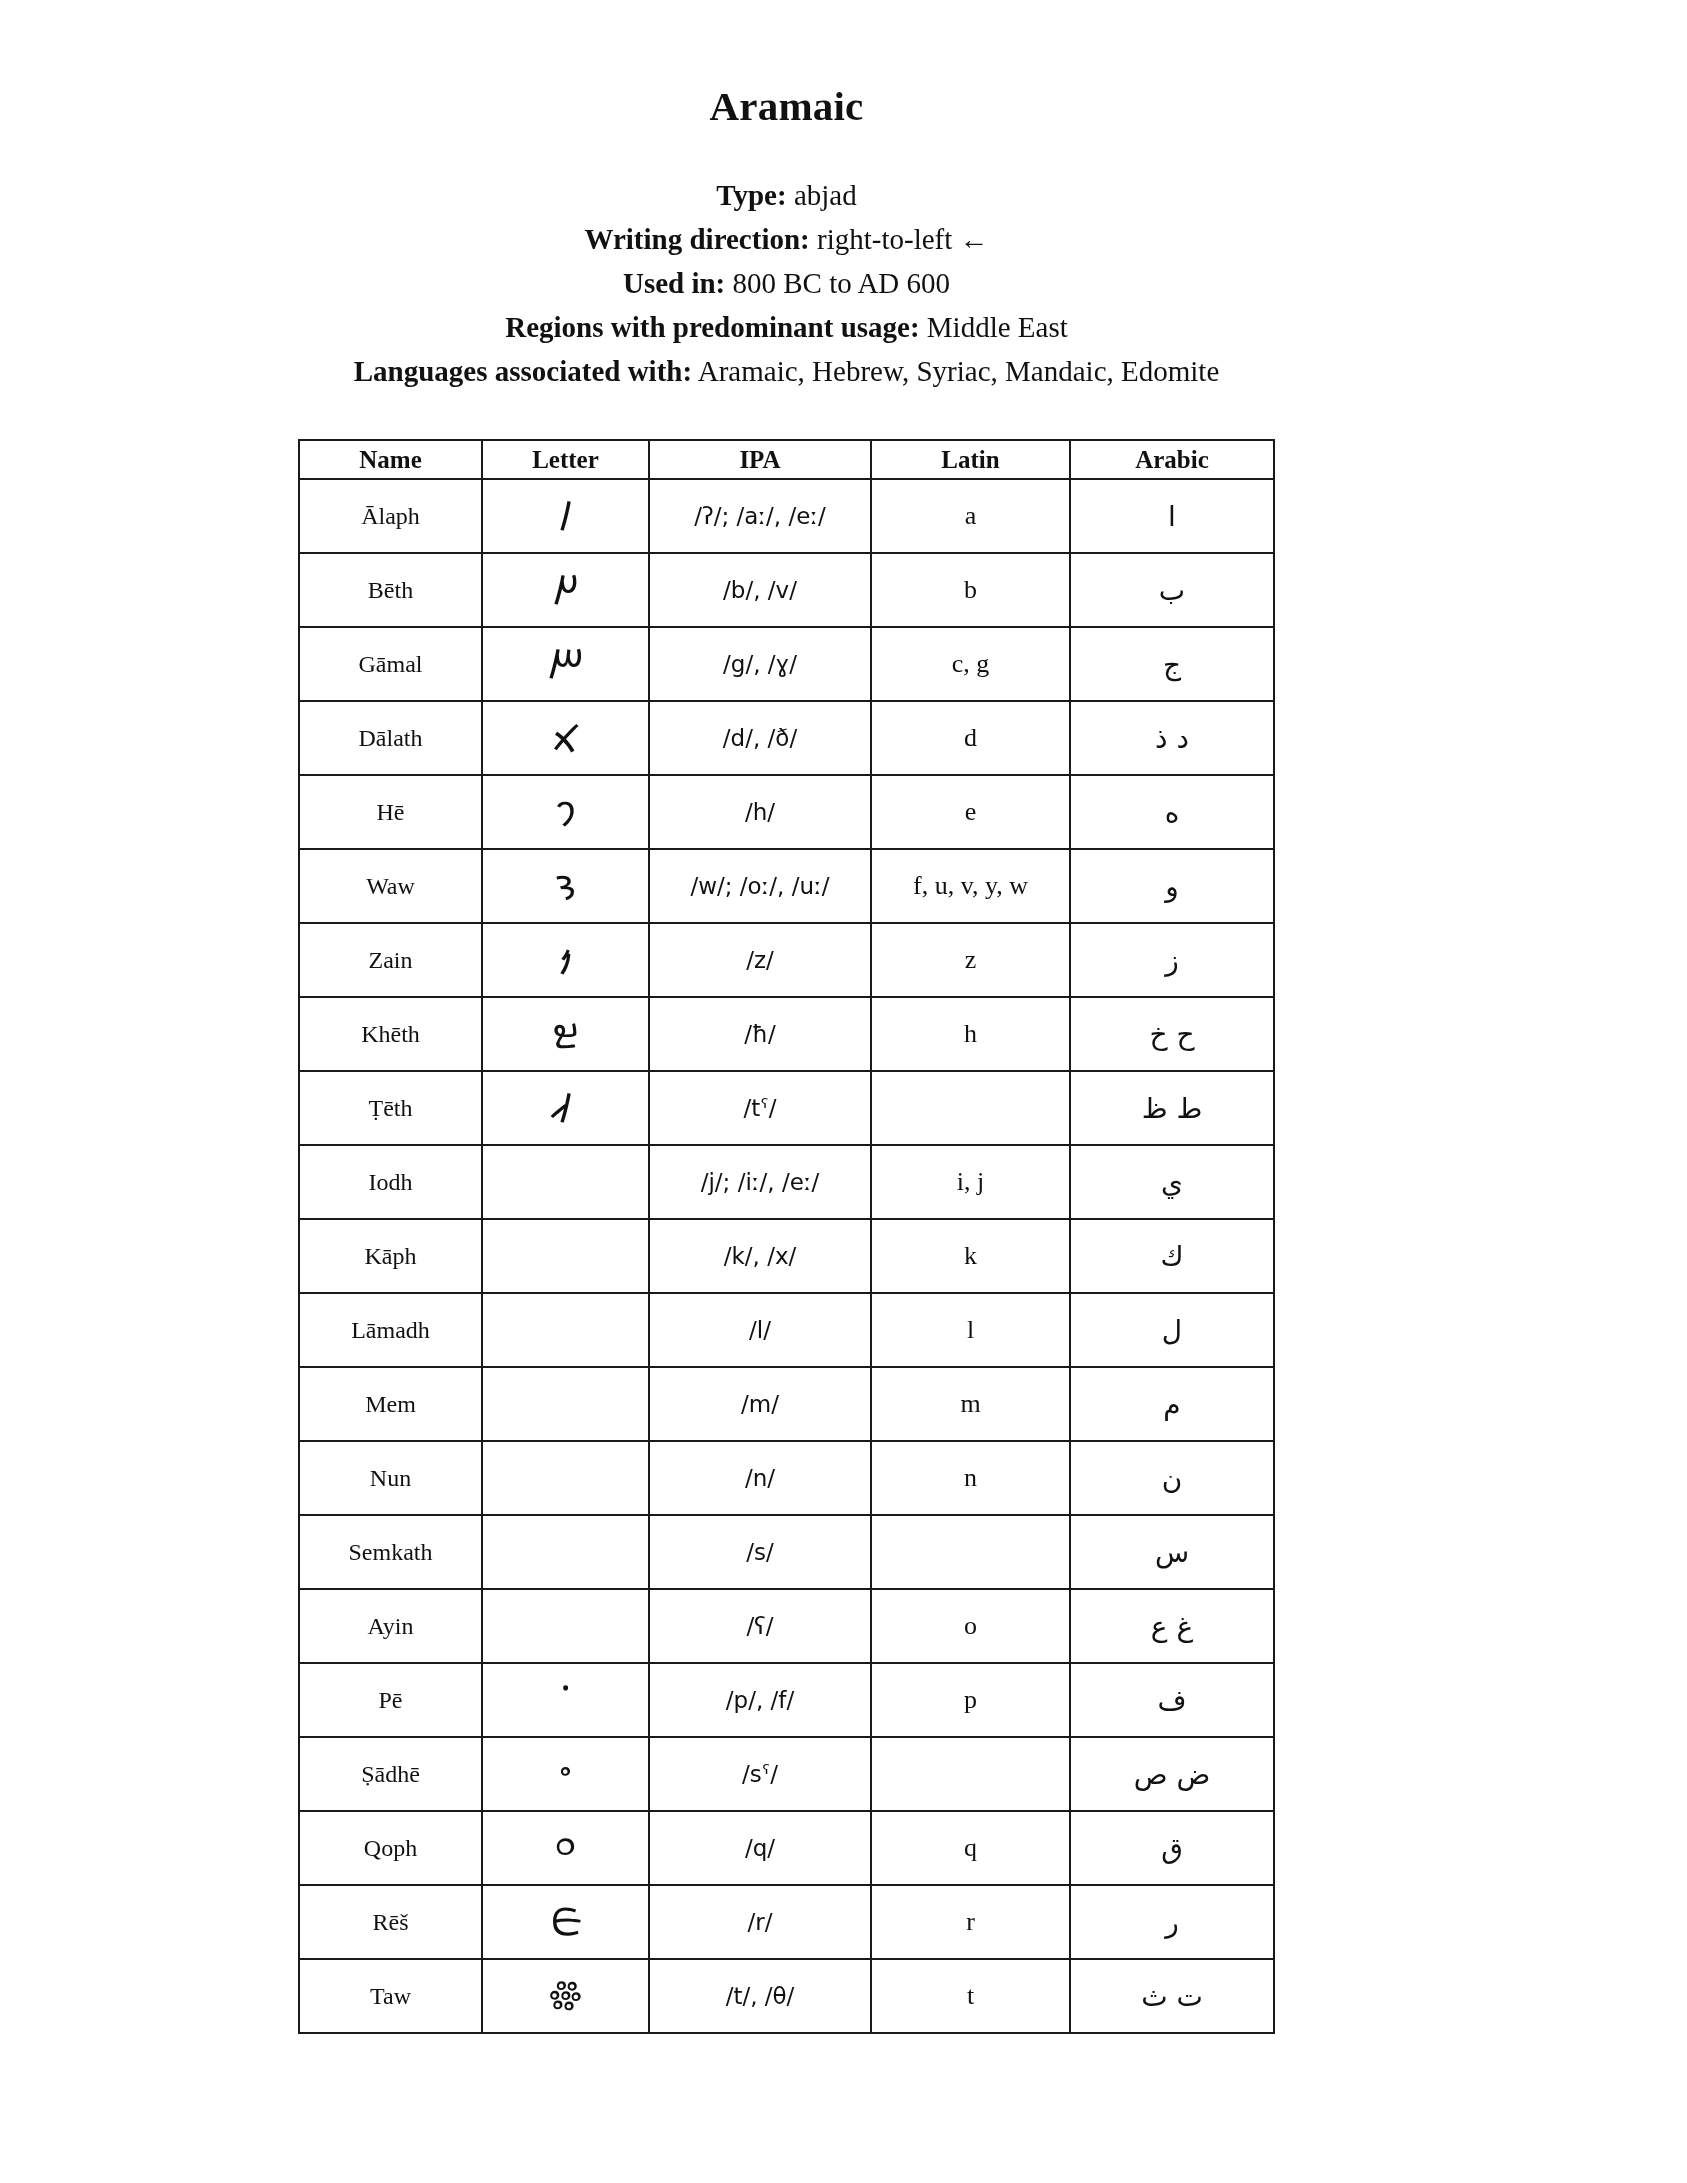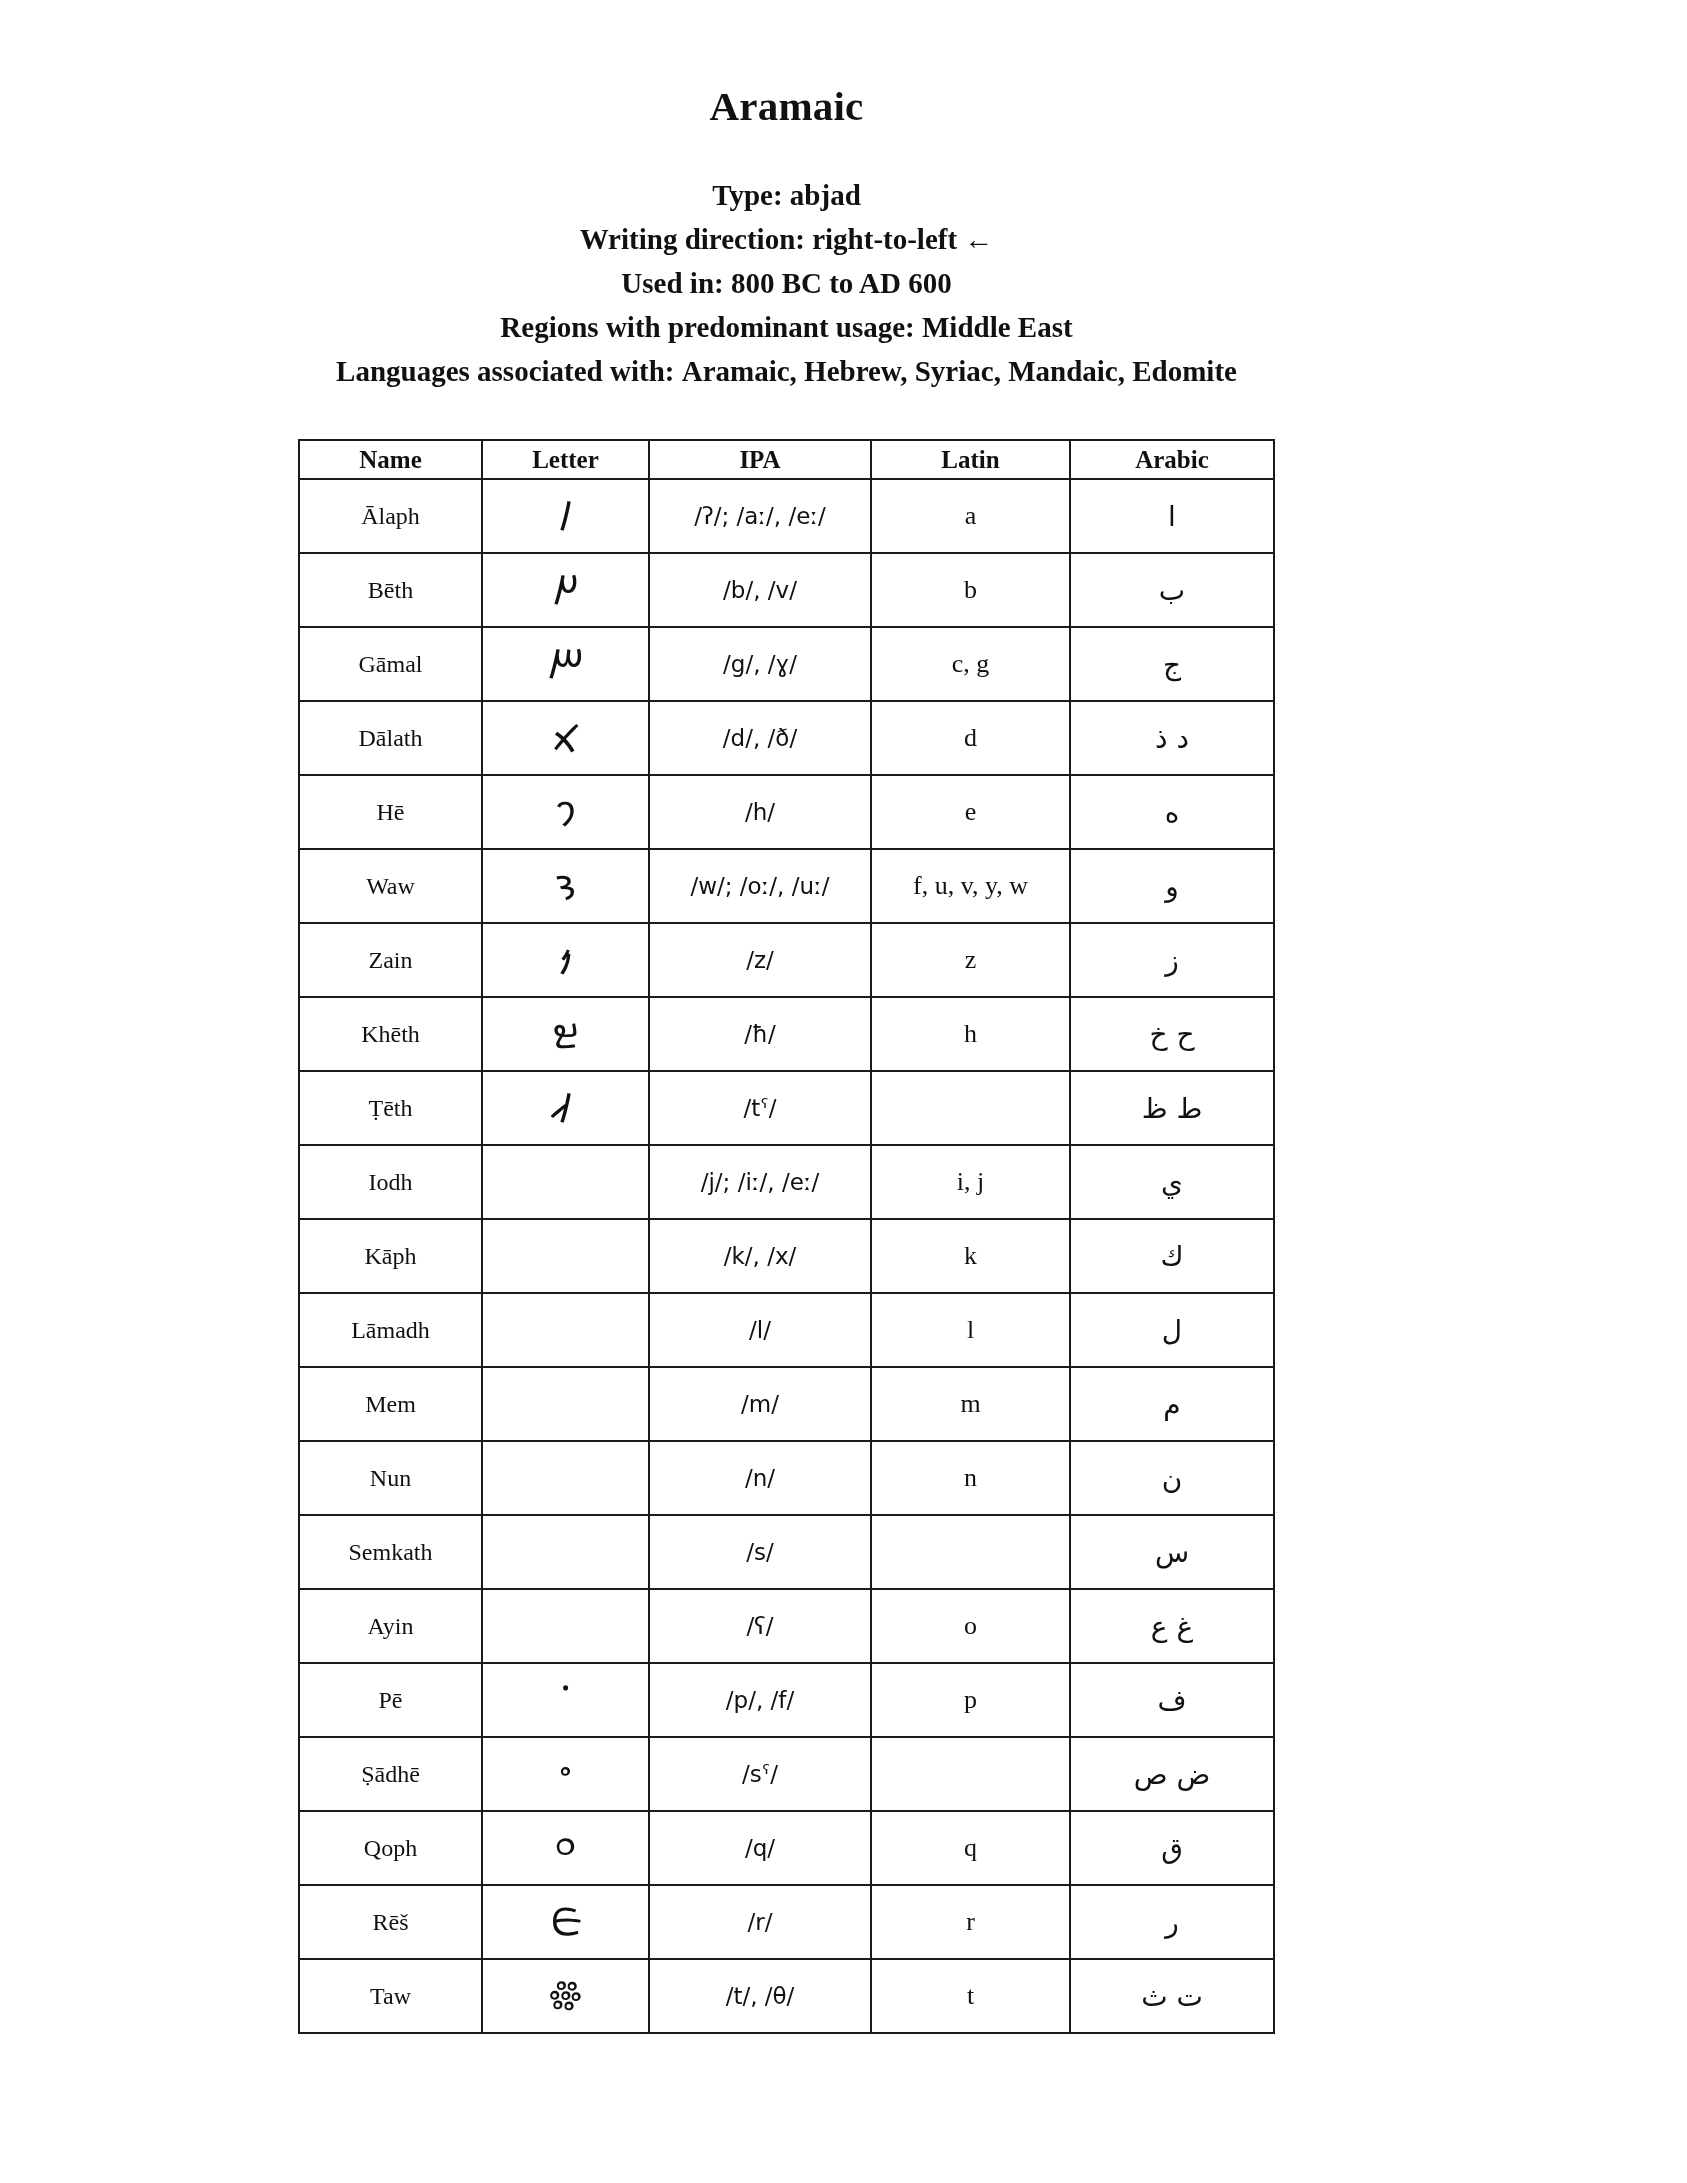--- a/index.html
+++ b/index.html
@@ -41,21 +41,21 @@
     margin: 0 0 46px 0;
   }
   .meta-line {
     white-space: nowrap;
   }
   .meta-label {
     font-weight: bold;
     font-family: Liberation Serif, serif;
   }
   .meta-value {
-    font-weight: bold;
+    font-weight: normal;
   }
 
   
   .table-wrap {
     display: flex;
     justify-content: center;
   }
   table.script-table {
     border-collapse: collapse;
     width: 975px;

